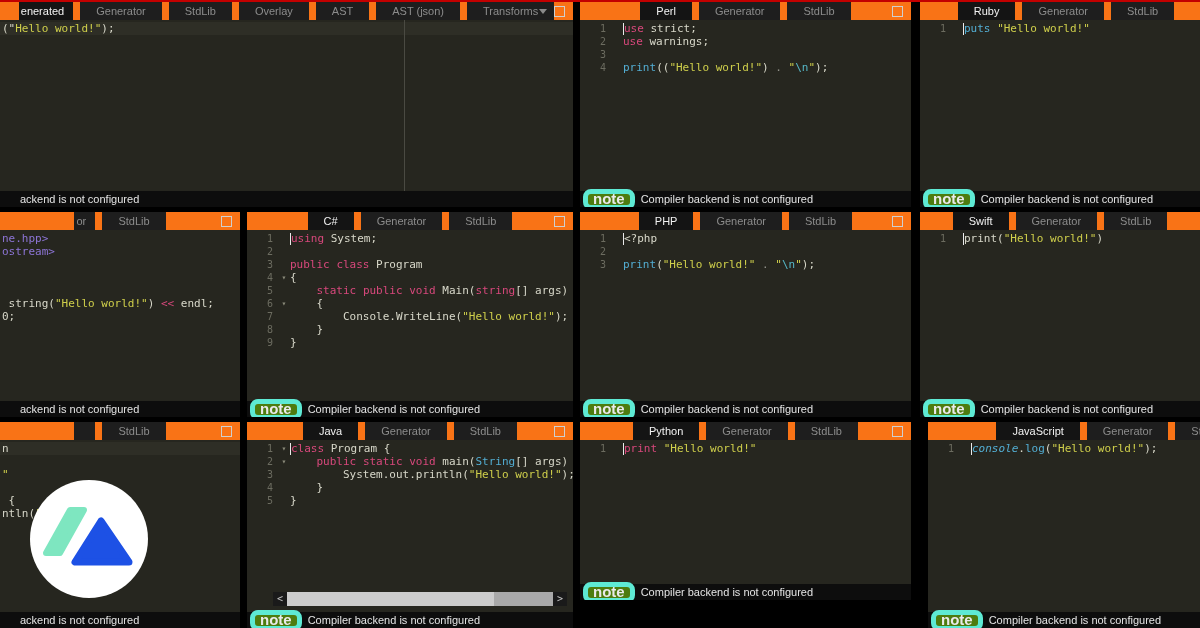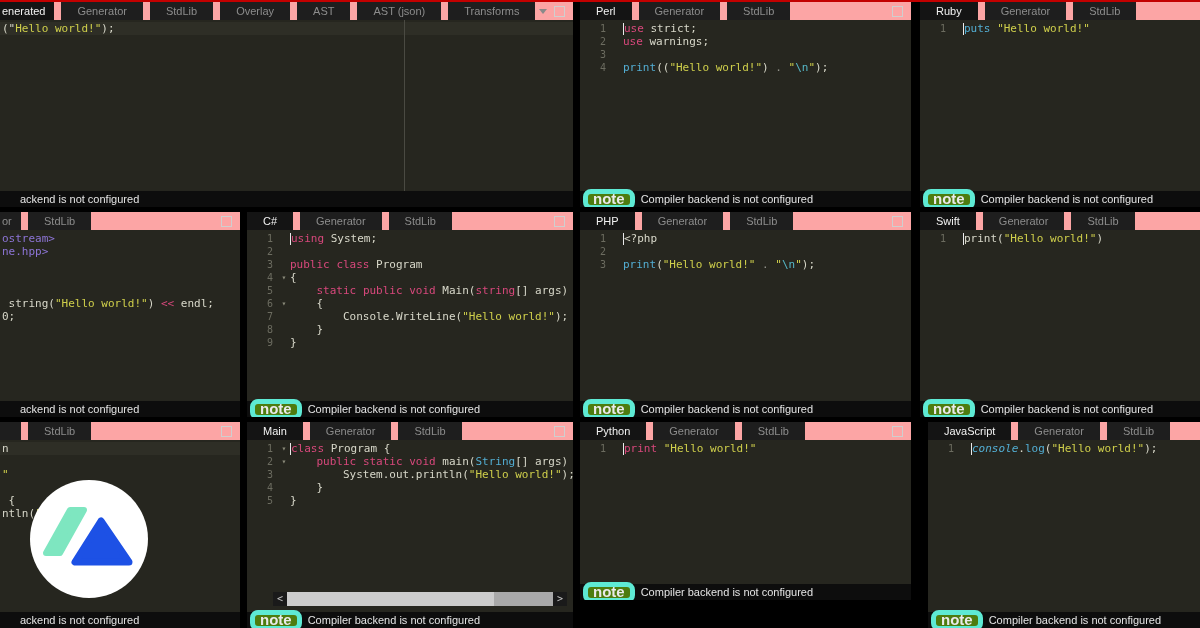--- a/index.html
+++ b/index.html
@@ -1,21 +1,21 @@
 <!DOCTYPE html>
 <html><head>
 <meta charset="utf-8">
 <style>
   html,body{margin:0;padding:0;background:#000;}
   #screen{position:relative;width:1200px;height:628px;overflow:hidden;background:#000;
           font-family:"Liberation Sans",sans-serif;}
   .topbar{position:absolute;top:0;left:0;right:0;height:2px;background:#c30000;z-index:5;}
   .panel{position:absolute;background:#26261f;overflow:hidden;}
-  .tabbar{position:absolute;top:0;left:0;right:0;height:18px;background:#fca5a5;
-          display:flex;align-items:stretch;gap:7px;overflow:hidden;}
+  .tabbar{position:absolute;top:0;left:0;right:0;height:18px;background:#f97316;
+          display:flex;align-items:stretch;gap:7px;overflow:hidden;justify-content:center;}
   .tab{background:#1e1e1e;color:#8c8c8c;font-size:11px;line-height:18px;padding:0 16px;
        white-space:nowrap;flex:none;}
   .tab.active{background:#141414;color:#f2f2f2;}
   .tab.fragment{padding:0 9px 0 2px;min-width:10px;}
   .careticon{position:absolute;right:26px;top:7px;width:0;height:0;
              border-left:4px solid transparent;border-right:4px solid transparent;
              border-top:5px solid #8a8a8a;}
   .maxicon{position:absolute;right:8px;top:4px;width:9px;height:9px;border:1px solid #cfcfcf;
            background:transparent;}
   .codearea{position:absolute;left:0;right:0;top:18px;bottom:16px;background:#26261f;
@@ -132,24 +132,24 @@
       </div>
     </div>
     <div class="panel nogutter" style="left: 0px; top: 212px; width: 240px; height: 205px;">
       <div class="tabbar">
         <div class="tab fragment">or</div>
         <div class="tab">StdLib</div>
         <div class="maxicon"></div>
       </div>
       <div class="codearea">
         <div class="line">
+          <span class="lcontent"><span class="c-inc">ne.hpp&gt;</span></span>
+        </div>
+        <div class="line">
           <span class="lcontent"><span class="c-inc">ostream&gt;</span></span>
-        </div>
-        <div class="line">
-          <span class="lcontent"><span class="c-inc">ne.hpp&gt;</span></span>
         </div>
         <div class="line">
           <span class="lcontent"></span>
         </div>
         <div class="line">
           <span class="lcontent"></span>
         </div>
         <div class="line">
           <span class="lcontent"></span>
         </div>
@@ -295,21 +295,21 @@
         <div class="line">
           <span class="lcontent"><span class="c-p">ntln(</span><span class="c-s">"</span></span>
         </div>
       </div>
       <div class="status cut">
         <span class="stext">ackend is not configured</span>
       </div>
     </div>
     <div class="panel" style="left: 247px; top: 422px; width: 326px; height: 206px;">
       <div class="tabbar">
-        <div class="tab active">Main</div>
+        <div class="tab active">Java</div>
         <div class="tab">Generator</div>
         <div class="tab">StdLib</div>
         <div class="maxicon"></div>
       </div>
       <div class="codearea">
         <div class="line">
           <span class="lnum">1</span>
           <span class="fold">▾</span>
           <span class="lcontent"><span class="cursor"></span><span class="c-k">class</span><span class="c-p"> Program {</span></span>
         </div>

